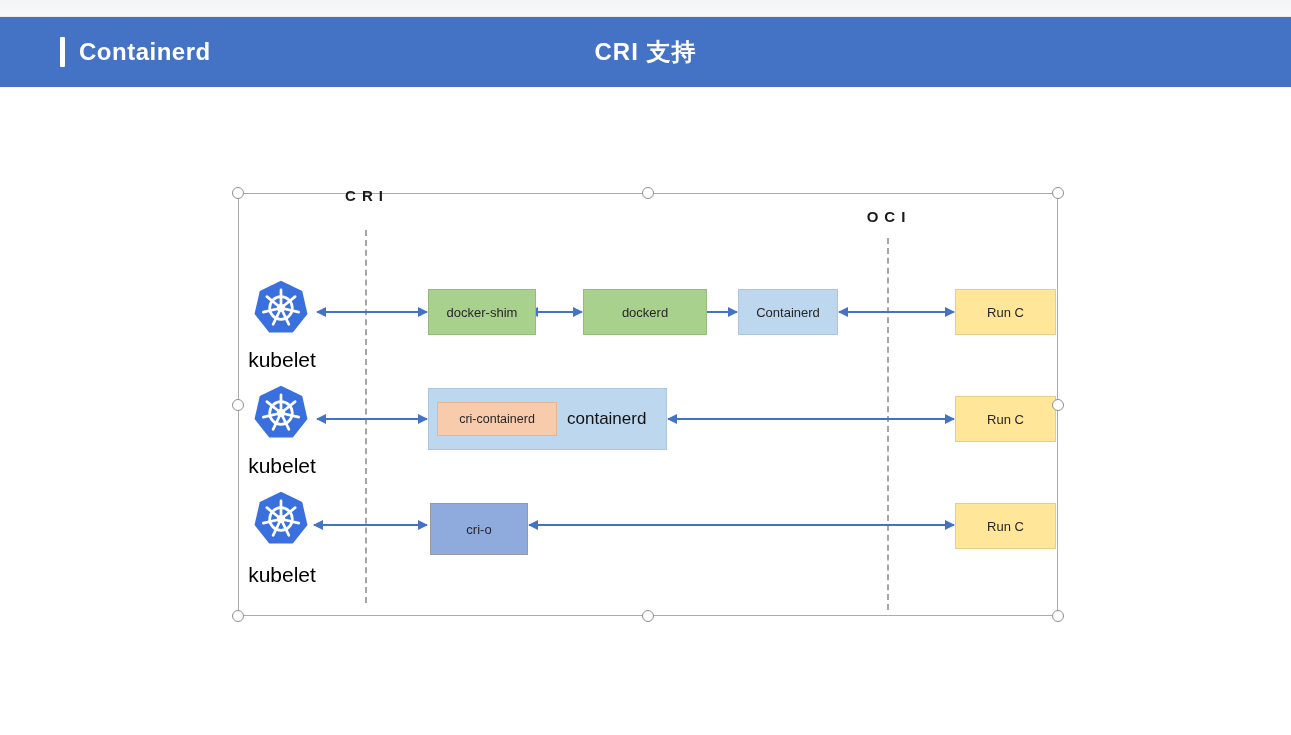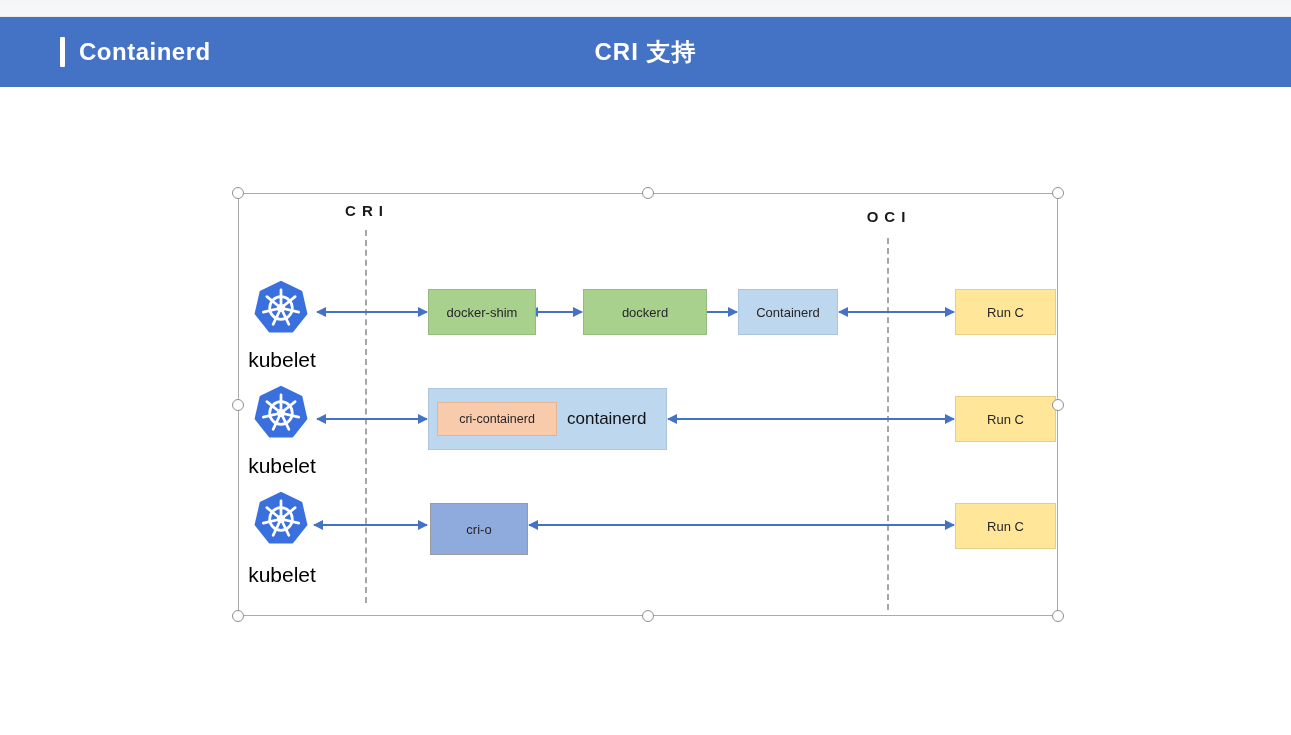--- a/index.html
+++ b/index.html
@@ -115,21 +115,21 @@
   <div class="sel-rect"></div>
   <div class="handle" style="left:232px; top:100px;"></div>
   <div class="handle" style="left:642px; top:100px;"></div>
   <div class="handle" style="left:1052px; top:100px;"></div>
   <div class="handle" style="left:232px; top:312px;"></div>
   <div class="handle" style="left:1052px; top:312px;"></div>
   <div class="handle" style="left:232px; top:523px;"></div>
   <div class="handle" style="left:642px; top:523px;"></div>
   <div class="handle" style="left:1052px; top:523px;"></div>
 
-  <div class="guide-label" style="left:332px; top:115px;">CRI</div>
+  <div class="guide-label" style="left:332px; top:100px;">CRI</div>
   <div class="guide-line" style="left:365px; top:143px; height:373px;"></div>
   <div class="guide-label" style="left:854px; top:121px;">OCI</div>
   <div class="guide-line" style="left:887px; top:151px; height:372px;"></div>
 
   <svg class="k8s" style="left:252px; top:192px;" viewBox="0 0 64 64">
     <polygon points="32,2 55.4,13.3 61.2,38.7 45,59 19,59 2.8,38.7 8.6,13.3" fill="var(--k8s_blue,#3a70dd)"></polygon>
     <g stroke="#ffffff" stroke-width="3" stroke-linecap="round">
       <line x1="32" y1="32" x2="32" y2="12"></line>
       <line x1="32" y1="32" x2="47.6" y2="19.5"></line>
       <line x1="32" y1="32" x2="51.5" y2="36.5"></line>

